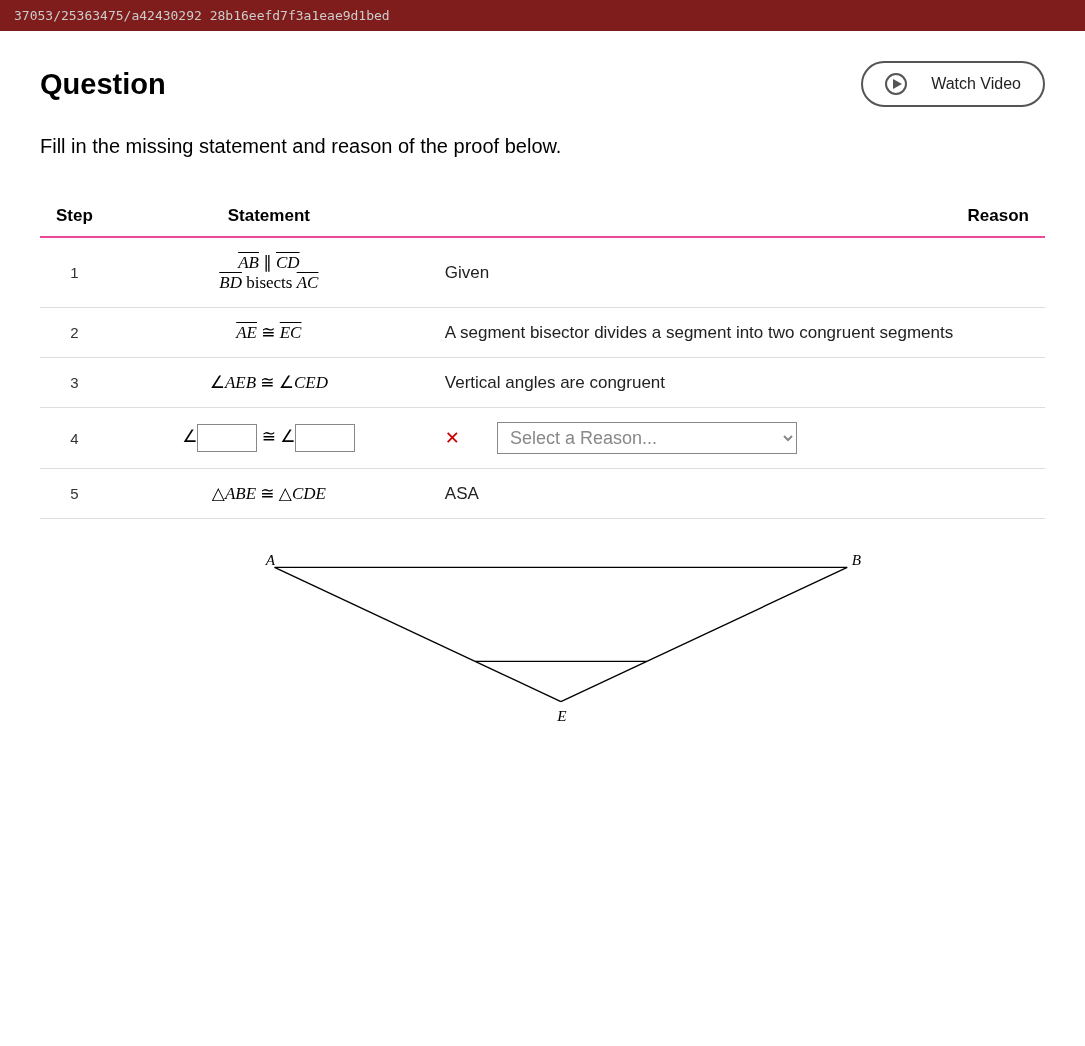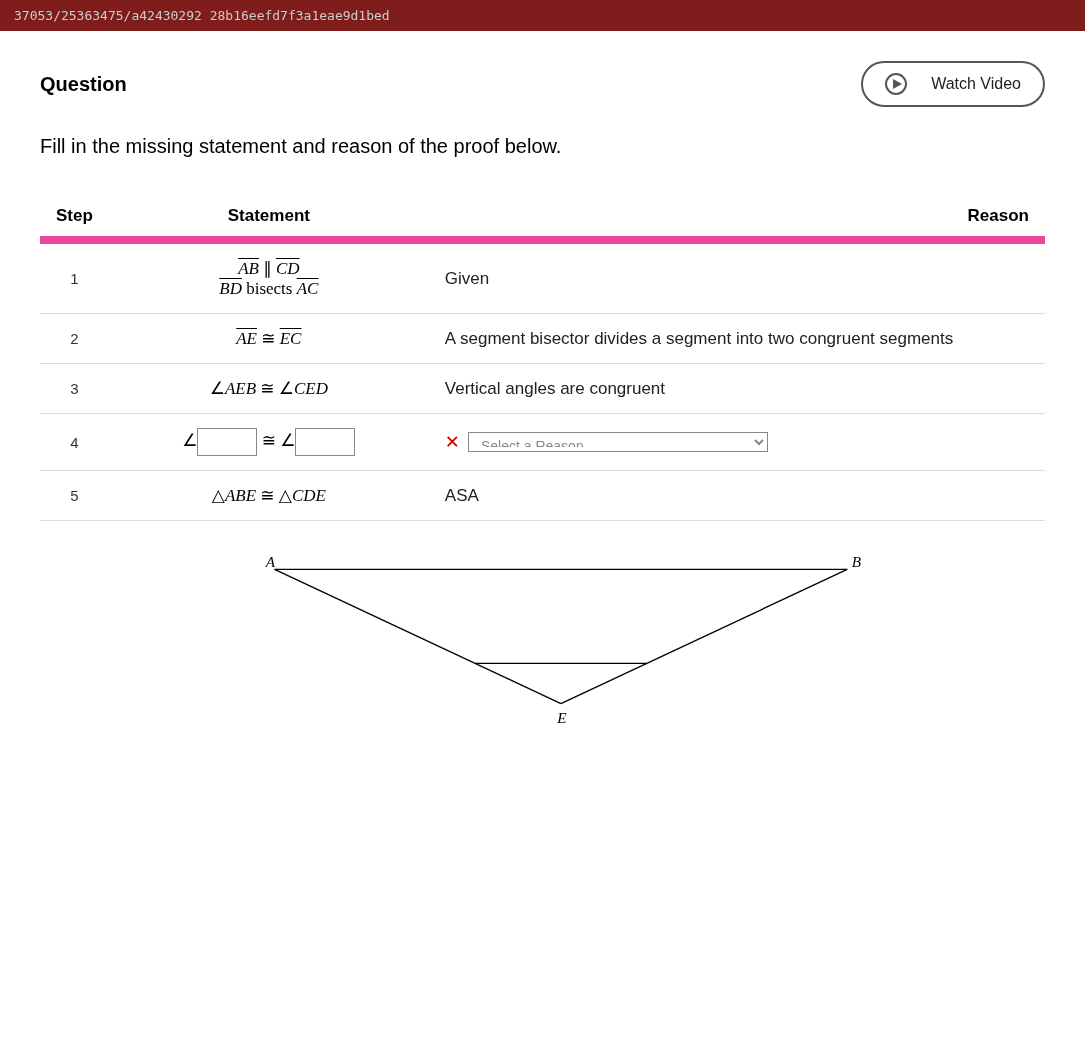--- a/index.html
+++ b/index.html
@@ -26,21 +26,21 @@
     }
 
     .header-row {
       display: flex;
       justify-content: space-between;
       align-items: center;
       margin-bottom: 28px;
     }
 
     .question-label {
-      font-size: 20px;
+      font-size: 29px;
       font-weight: bold;
       font-family: Arial, sans-serif;
       text-align: right;
     }
 
     .watch-video-btn {
       display: flex;
       align-items: center;
       gap: 24px;
       border: 2px solid #555;
@@ -96,21 +96,21 @@
     .proof-table-area {
       margin-top: 36px;
     }
 
     .proof-table {
       width: 100%;
       border-collapse: collapse;
     }
 
     .proof-table thead tr {
-      border-bottom: 8px solid #ec4899;
+      border-bottom: 2px solid #ec4899;
     }
 
     .proof-table th {
       font-size: 17px;
       font-weight: bold;
       font-family: Arial, sans-serif;
       padding: 8px 16px 10px 16px;
       text-align: right;
     }
 
@@ -156,27 +156,28 @@
       width: 60px;
       height: 28px;
       display: inline-block;
       vertical-align: middle;
       background: #fff;
     }
 
     .select-reason {
       border: 1px solid #888;
       padding: 4px 8px;
-      font-size: 14px;
+      font-size: 18px;
       font-family: Arial, sans-serif;
       color: #888;
       min-width: 300px;
-      height: 20px;
+      height: 32px;
       background: #fff;
       cursor: pointer;
+      margin-left: 29px;
     }
 
     .x-mark {
       color: #c00;
       font-size: 18px;
       margin-right: 8px;
       font-family: Arial, sans-serif;
     }
 
     .row4-reason {

